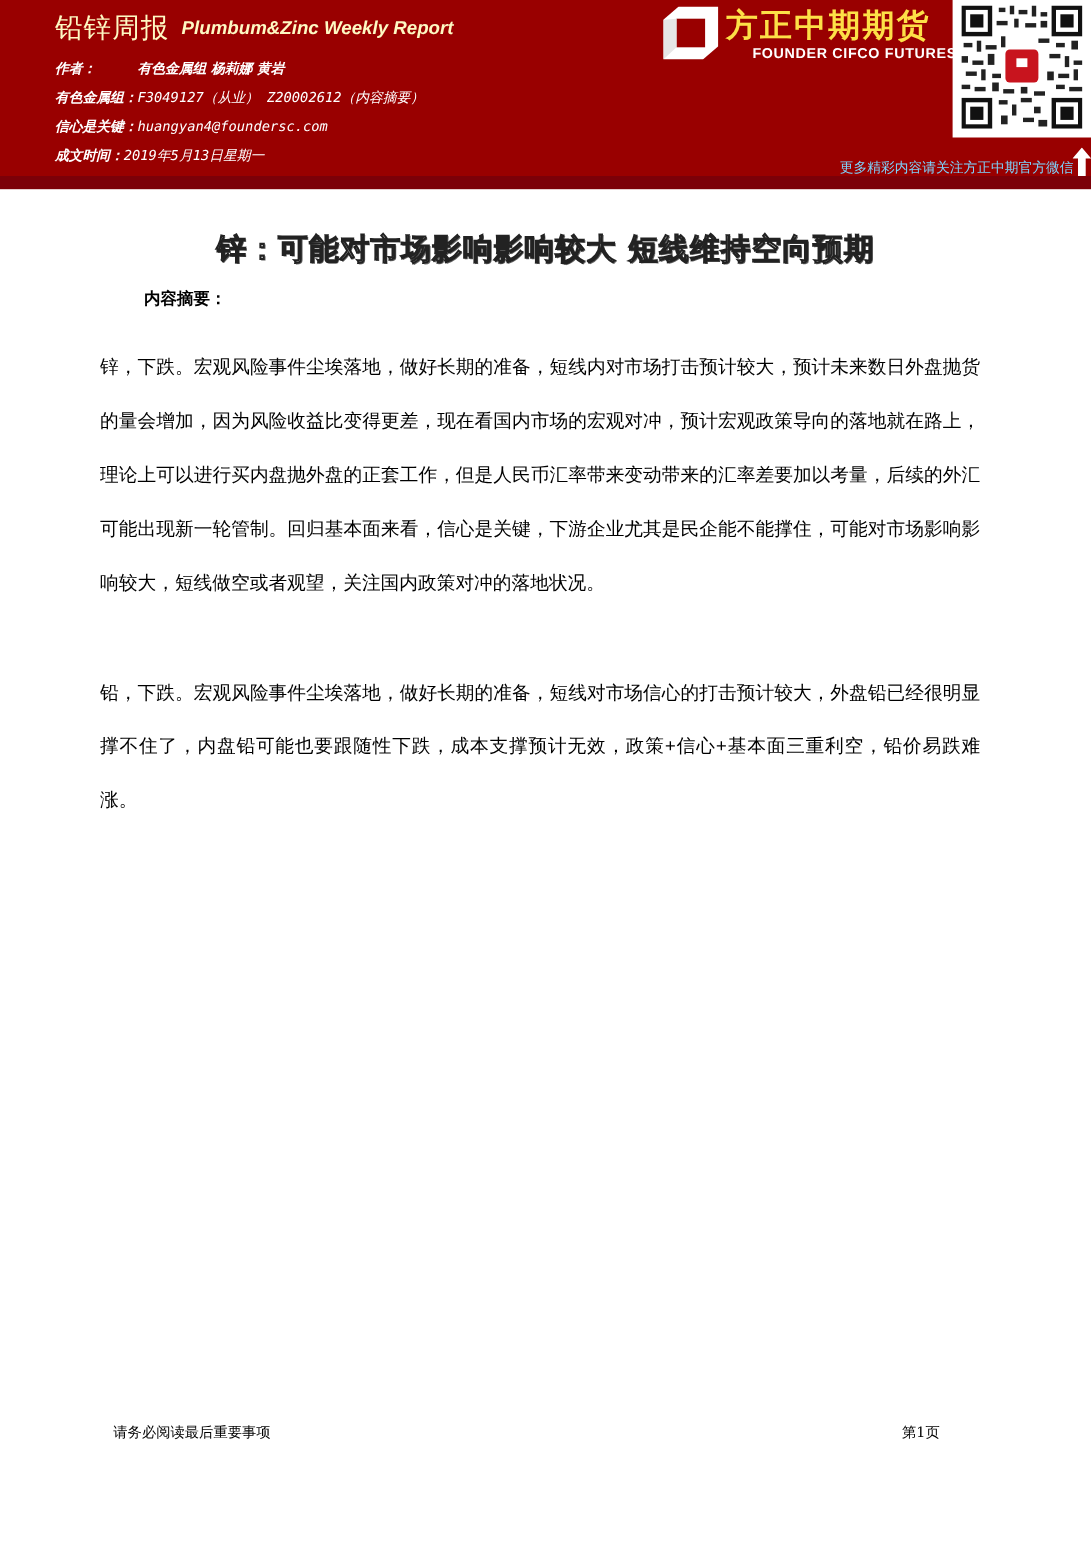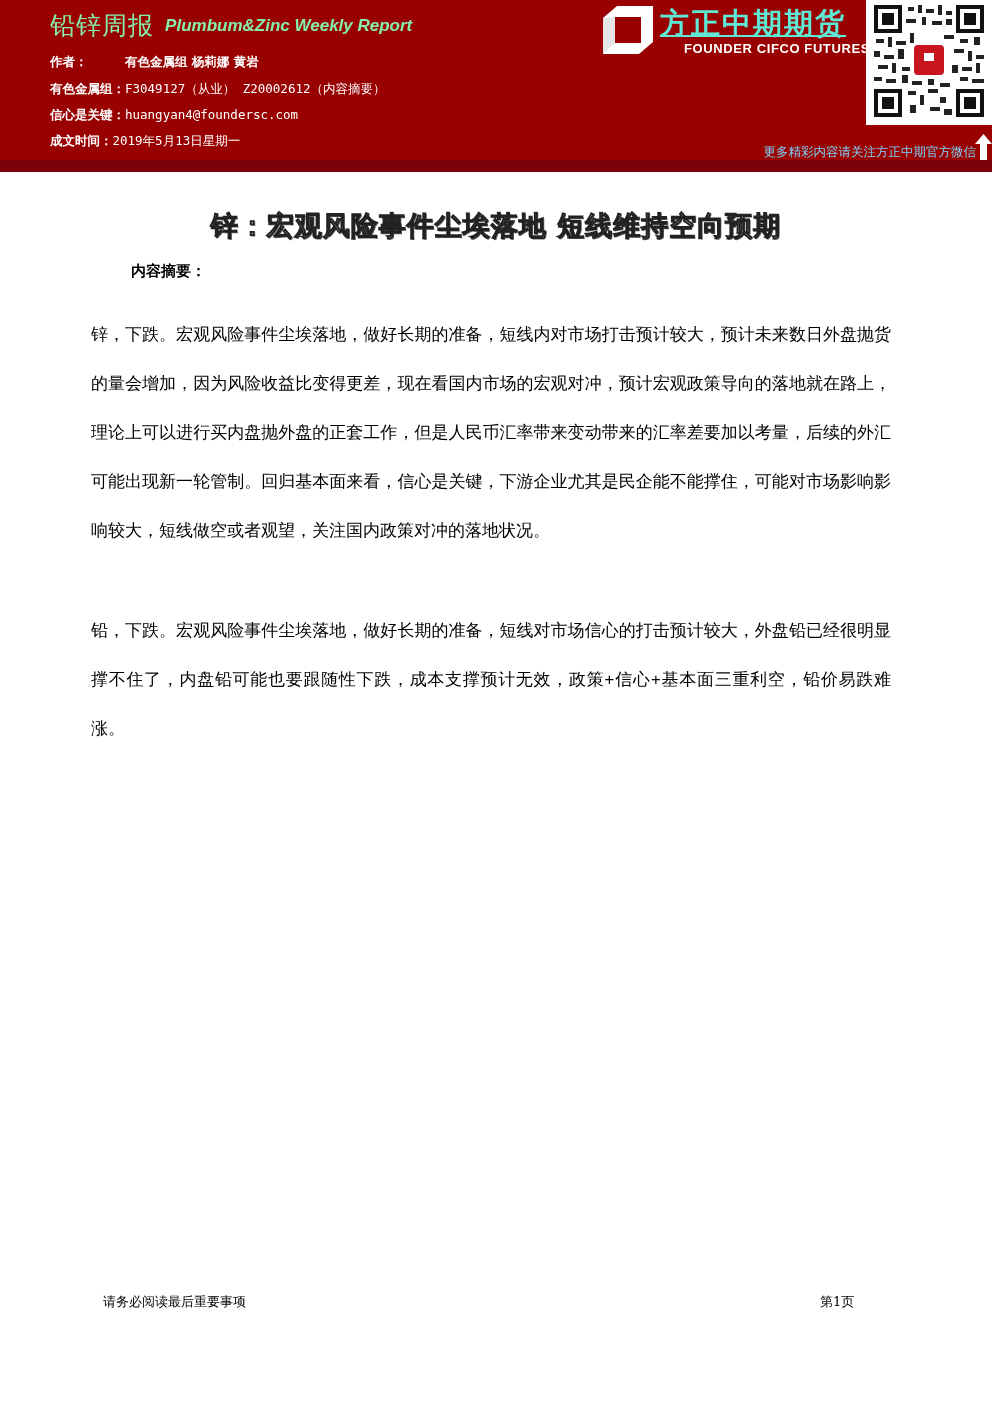--- a/index.html
+++ b/index.html
@@ -2,29 +2,29 @@
 <html><head>
 <meta charset="utf-8">
 <style>
   html, body { margin: 0; padding: 0; }
   body {
     width: 992px; height: 1403px; background: #ffffff; position: relative; overflow: hidden;
     font-family: "DejaVu Serif", "Liberation Serif", serif; color: #000;
   }
   .header { position: absolute; left: 0; top: 0; width: 992px; height: 160px; background: #990000; }
   .header-strip { position: absolute; left: 0; top: 160px; width: 992px; height: 12px; background: #7c0008; }
-  .brand-title { position: absolute; left: 50px; top: 9px; color: #86efac; white-space: nowrap; }
+  .brand-title { position: absolute; left: 50px; top: 9px; color: #fef9c3; white-space: nowrap; }
   .brand-title .cn { font-family: "DejaVu Sans", sans-serif; font-size: 25px; letter-spacing: 1px; vertical-align: middle; }
   .brand-title .en { font-family: "Liberation Sans", sans-serif; font-style: italic; font-weight: bold; font-size: 17px; margin-left: 6px; vertical-align: middle; }
-  .meta-row { position: absolute; left: 50px; color: #fff; font-size: 12.5px; font-weight: bold; white-space: nowrap; font-family: "DejaVu Sans", sans-serif; }
+  .meta-row { position: absolute; left: 50px; color: #fff; font-size: 12.5px; font-weight: bold; white-space: nowrap; font-family: "DejaVu Sans", sans-serif; font-style: italic; }
   .meta-row .label { display: inline-block; }
   .meta-row .val { font-family: "DejaVu Sans Mono", "Liberation Mono", monospace; font-weight: normal; font-size: 12.5px; }
   .meta-row .val.cnval { font-family: "DejaVu Sans", sans-serif; font-weight: bold; }
   .logo { position: absolute; left: 603px; top: 6px; width: 50px; height: 48px; }
-  .logo-cn { position: absolute; left: 660px; top: 4px; color: #5eead4; font-family: "DejaVu Sans", sans-serif; font-weight: bold; font-size: 29px; letter-spacing: 2px; white-space: nowrap; text-decoration: underline; }
+  .logo-cn { position: absolute; left: 660px; top: 4px; color: #fde047; font-family: "DejaVu Sans", sans-serif; font-weight: bold; font-size: 29px; letter-spacing: 2px; white-space: nowrap; }
   .logo-en { position: absolute; left: 661px; top: 41px; color: #fff; font-family: Liberation Sans, sans-serif; font-weight: bold; font-size: 13px; letter-spacing: 0.6px; white-space: nowrap; padding-left: 23px; }
   .qr-box { position: absolute; left: 866px; top: 0; width: 126px; height: 125px; background: #fff; }
   .qr-box svg { position: absolute; left: 8px; top: 5px; }
   .follow-text { position: absolute; right: 16px; top: 144px; color: #7dd3fc; font-family: "DejaVu Sans", sans-serif; font-size: 12.5px; white-space: nowrap; }
   .up-arrow { position: absolute; left: 975px; top: 134px; width: 17px; height: 26px; }
   .doc-title {
     position: absolute; left: 0; width: 992px; top: 208px; text-align: center;
     font-family: "DejaVu Sans", sans-serif; font-size: 27px; font-weight: bold; color: #fff;
     -webkit-text-stroke: 1px #222; text-shadow: 1px 1px 0 #666; letter-spacing: 1px;
   }
@@ -129,20 +129,20 @@
     </svg>
   </div>
 
   <div class="follow-text">更多精彩内容请关注方正中期官方微信</div>
   <svg class="up-arrow" viewBox="0 0 17 26">
     <polygon points="8.5,0 17,10 12,10 12,26 5,26 5,10 0,10" fill="#fff"></polygon>
   </svg>
 </div>
 <div class="header-strip"></div>
 
-<div class="doc-title">锌：宏观风险事件尘埃落地 短线维持空向预期</div>
+<div class="doc-title">锌：可能对市场影响影响较大 短线维持空向预期</div>
 <div class="summary-label">内容摘要：</div>
 
 <div class="para para-zinc">锌，下跌。宏观风险事件尘埃落地，做好长期的准备，短线内对市场打击预计较大，预计未来数日外盘抛货的量会增加，因为风险收益比变得更差，现在看国内市场的宏观对冲，预计宏观政策导向的落地就在路上，理论上可以进行买内盘抛外盘的正套工作，但是人民币汇率带来变动带来的汇率差要加以考量，后续的外汇可能出现新一轮管制。回归基本面来看，信心是关键，下游企业尤其是民企能不能撑住，可能对市场影响影响较大，短线做空或者观望，关注国内政策对冲的落地状况。</div>
 <div class="para para-lead">铅，下跌。宏观风险事件尘埃落地，做好长期的准备，短线对市场信心的打击预计较大，外盘铅已经很明显撑不住了，内盘铅可能也要跟随性下跌，成本支撑预计无效，政策+信心+基本面三重利空，铅价易跌难涨。</div>
 
 <div class="footer-left">请务必阅读最后重要事项</div>
 <div class="footer-right">第1页</div>
 
 </body></html>

